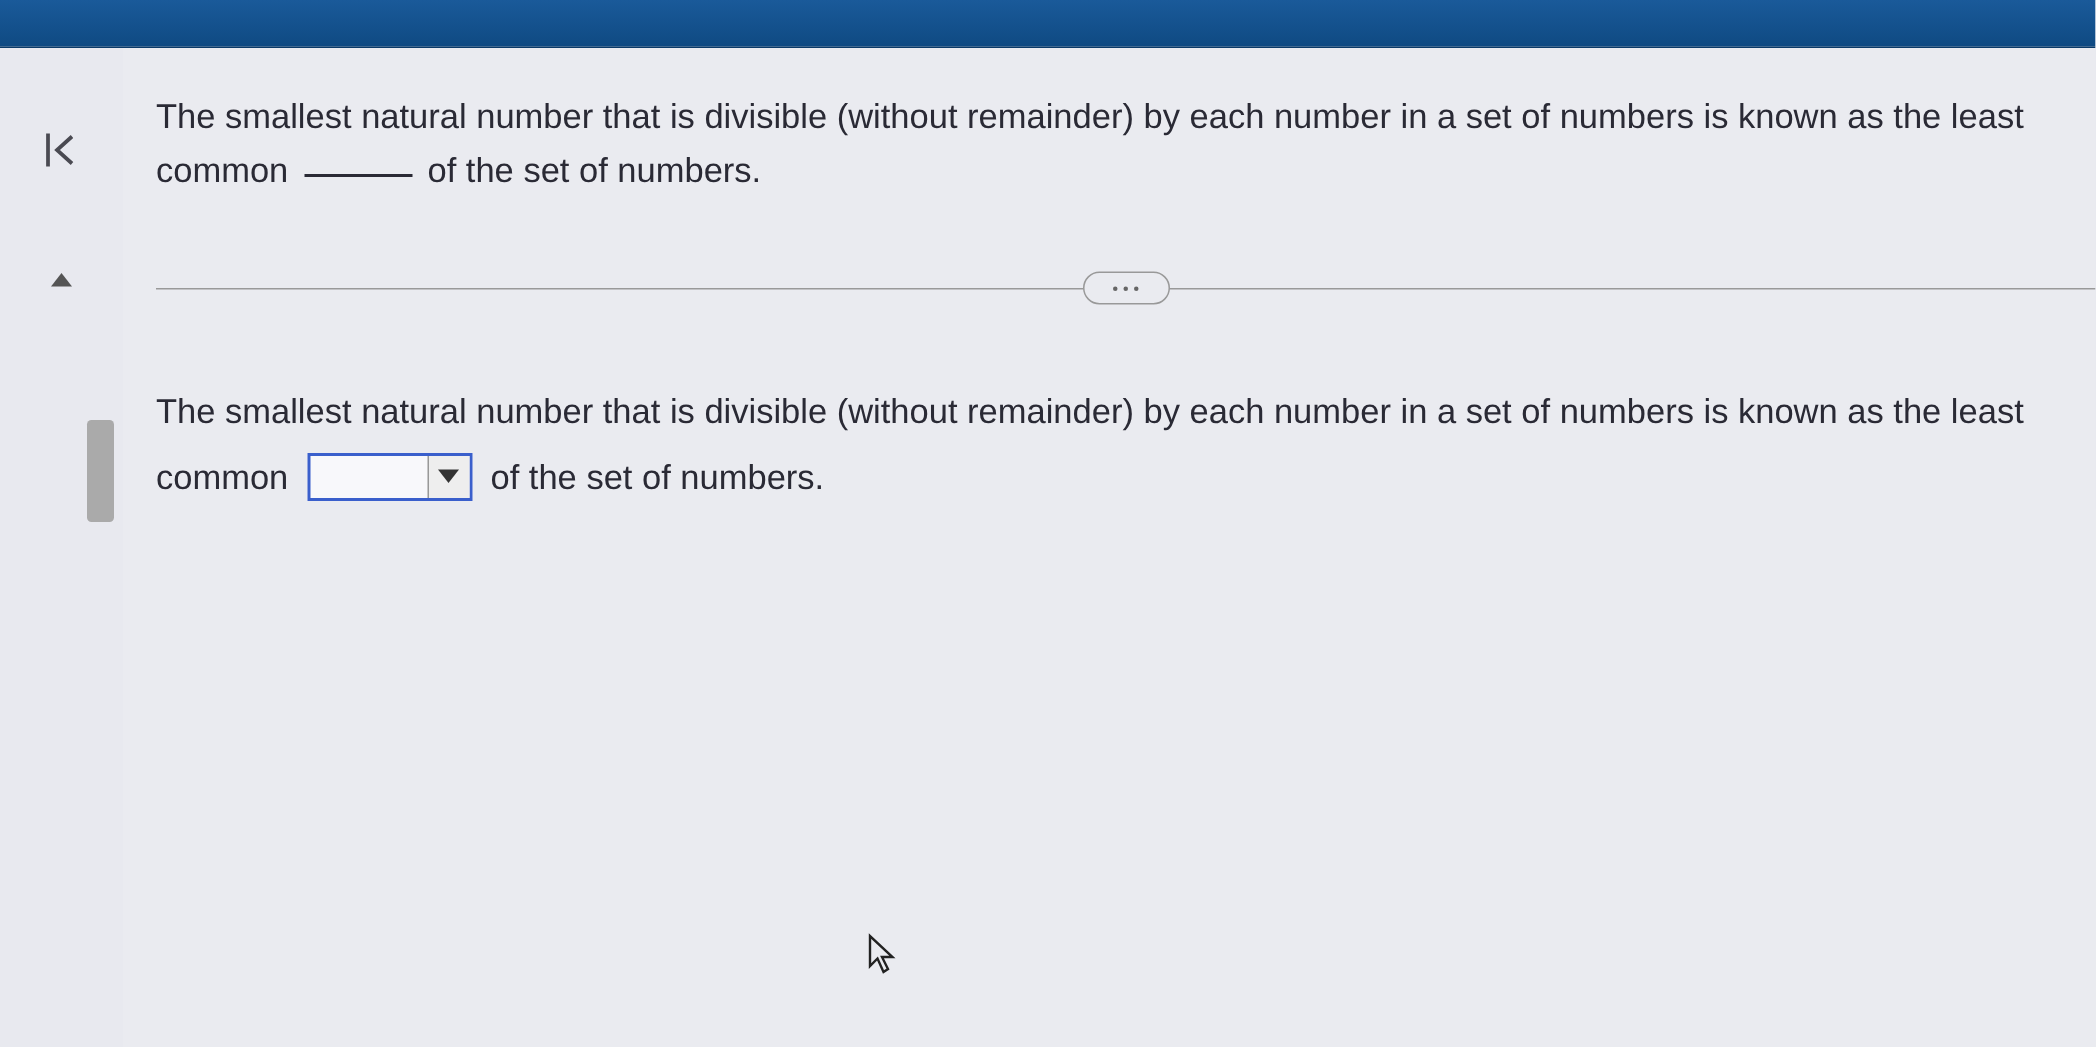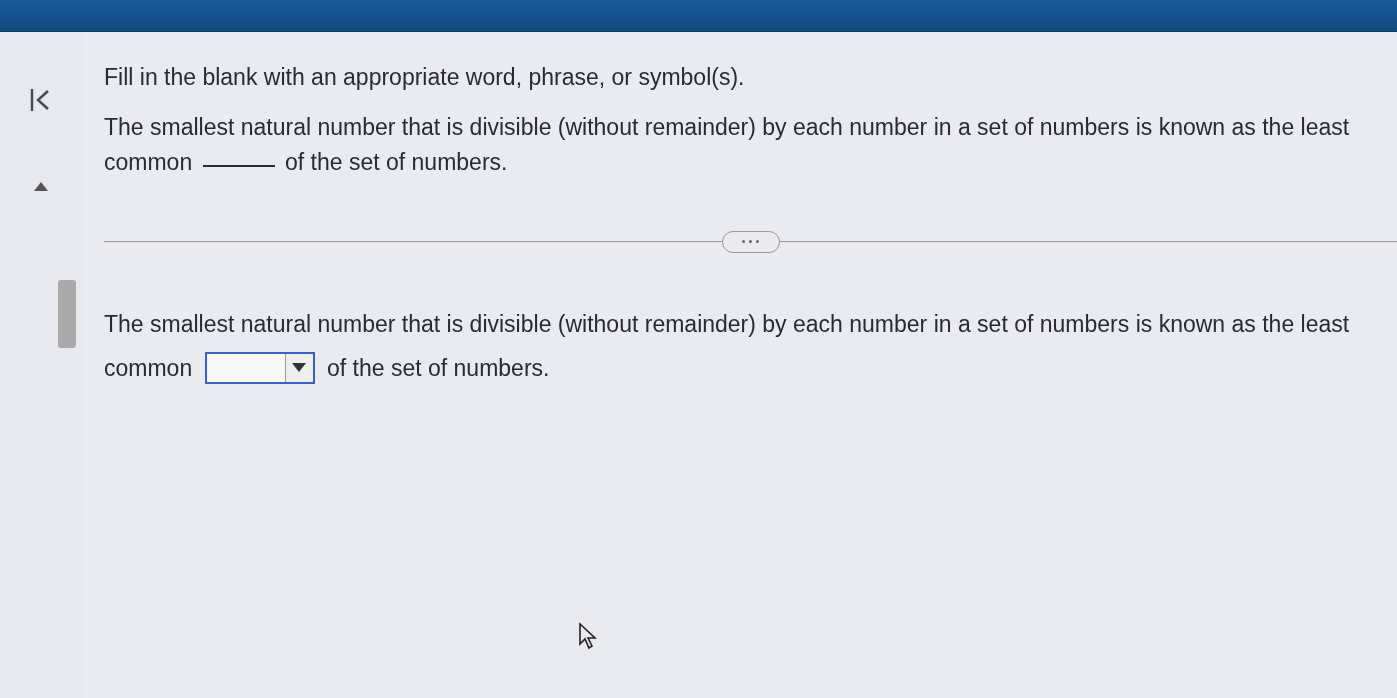--- a/index.html
+++ b/index.html
@@ -178,21 +178,20 @@
       <svg width="30" height="30" viewBox="0 0 30 30" fill="none" stroke="#4a4a52" stroke-width="2.5">
         <line x1="6" y1="4" x2="6" y2="26"></line>
         <polyline points="22,6 12,15 22,24"></polyline>
       </svg>
     </div>
     <div class="scroll-up-arrow"></div>
     <div class="side-thumb"></div>
   </div>
 
   <div class="main-content">
-    <div class="question-text">Fill in the blank with an appropriate word, phrase, or symbol(s).</div>
     <div class="problem-statement">
       <span>The smallest natural number that is divisible (without remainder) by each number in a set of numbers is known as the least common </span><span class="blank-line"></span><span> of the set of numbers.</span>
     </div>
 
     <div class="divider-row">
       <div class="divider-line"></div>
       <div class="divider-pill">
         <div class="dot"></div>
         <div class="dot"></div>
         <div class="dot"></div>

